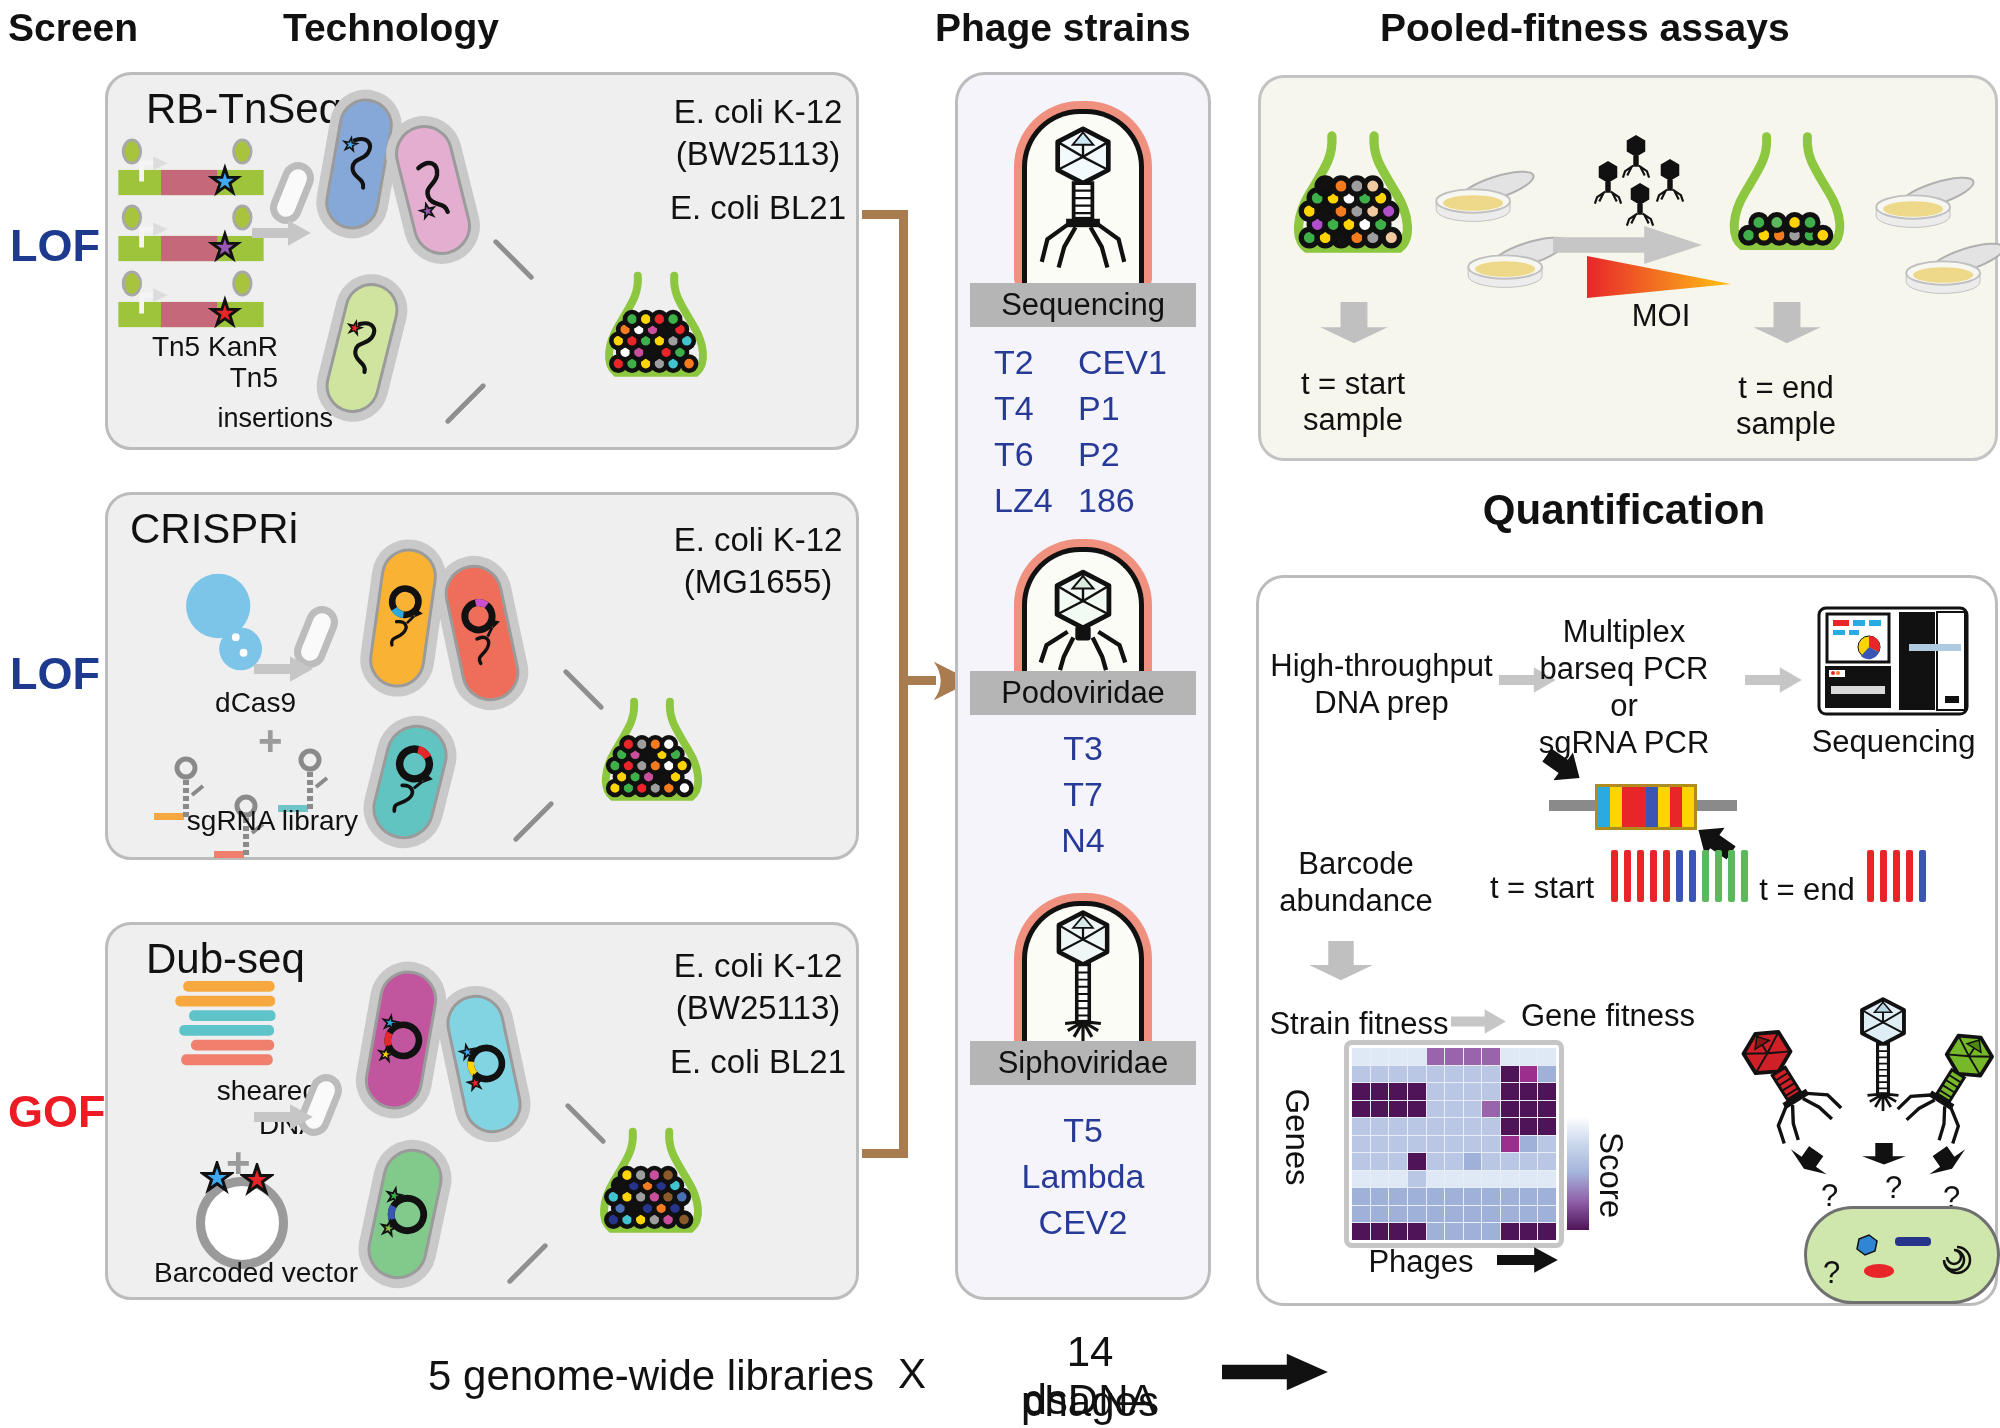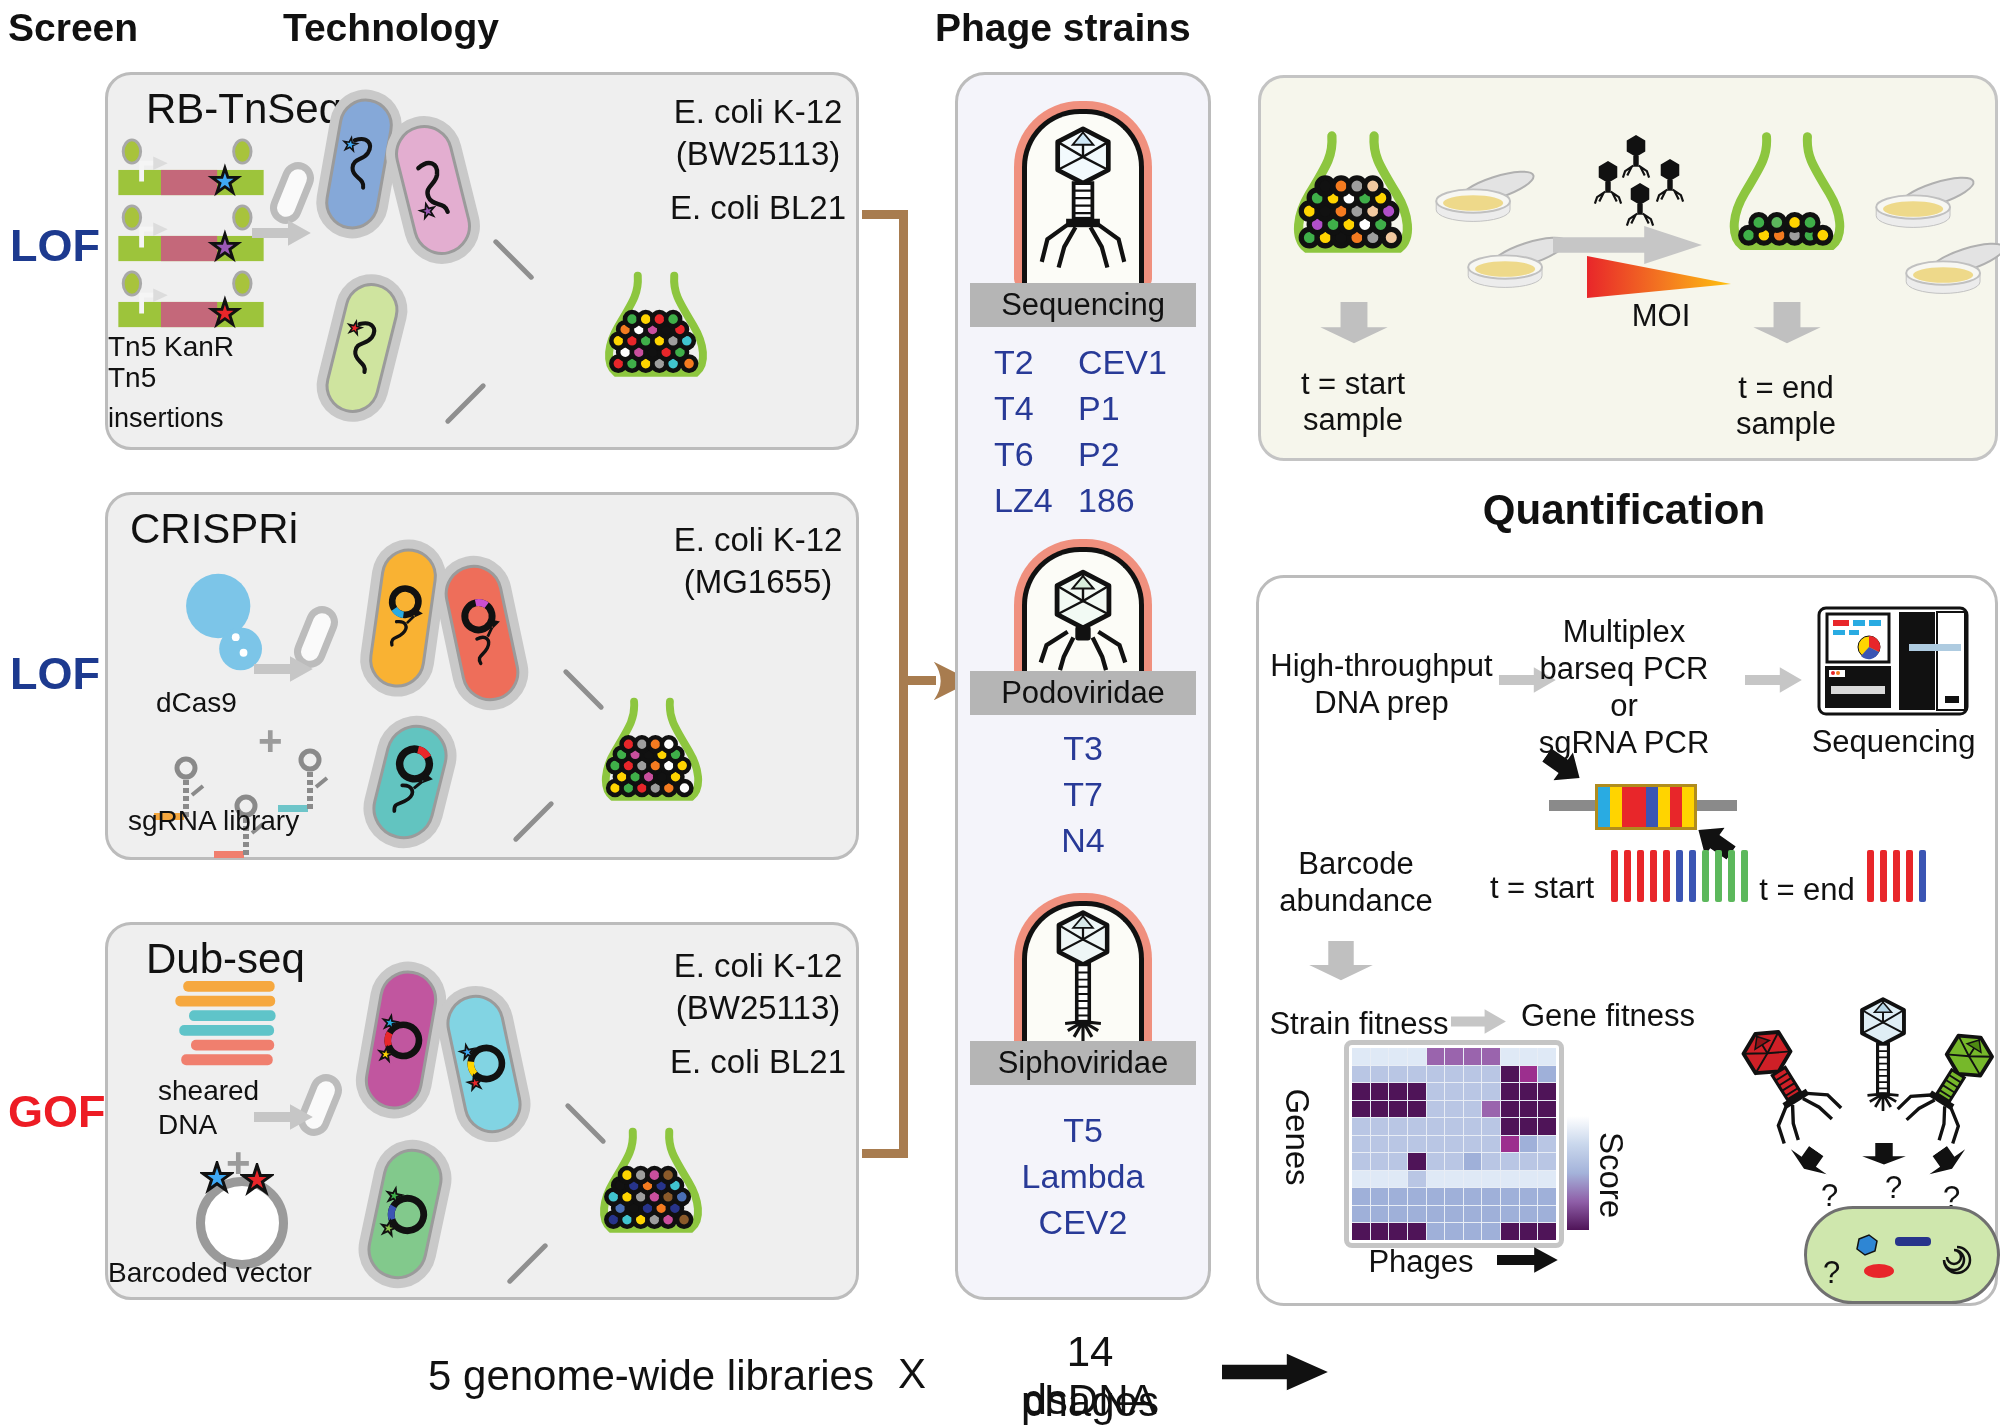--- a/index.html
+++ b/index.html
@@ -6,21 +6,21 @@
   #canvas{position:relative;width:2000px;height:1428px;background:#ffffff;
     font-family:"Liberation Sans",sans-serif;color:#111;overflow:hidden}
   .abs{position:absolute}
   .hdr{position:absolute;font-size:39px;font-weight:700;white-space:nowrap}
   .screenlab{position:absolute;font-size:45px;font-weight:700;white-space:nowrap}
   .box{position:absolute;background:#efefef;border:3px solid #bcbcbc;border-radius:26px}
   .panel-lav{position:absolute;background:#f4f4fa;border:3px solid #bcbcbc;border-radius:30px}
   .panel-cream{position:absolute;background:#f6f6ec;border:3px solid #c4c4c4;border-radius:26px}
   .panel-white{position:absolute;background:#ffffff;border:3px solid #bcbcbc;border-radius:28px}
   .ptitle{position:absolute;font-size:42px;white-space:nowrap}
-  .lab{position:absolute;font-size:27px;line-height:1.12;text-align:left}
+  .lab{position:absolute;font-size:27px;line-height:1.12;text-align:right}
   .lab31{position:absolute;font-size:31px;line-height:1.15;text-align:center;white-space:nowrap}
   .host{position:absolute;font-size:33px;text-align:center;white-space:nowrap}
   .it{}
   .icon{position:absolute}
   .icon svg{display:block;width:100%;height:100%}
   .cap-outer{position:absolute;background:#c9c9c9;border-radius:999px}
   .cap-inner{position:absolute;inset:9px;border-radius:999px;border:3px solid #9b9b9b}
   .cap-cnt{position:absolute;inset:14px}
   .mini-cap{position:absolute;width:18px;height:50px;border:7px solid #bcbcbc;border-radius:999px;background:#fafafa}
   .conn{position:absolute;height:5px;background:#8f8f8f;border-radius:3px}
@@ -44,20 +44,21 @@
   .bact{position:absolute;background:#cfe7ad;border:3px solid #707070;border-radius:52px}
 </style>
 </head>
 <body>
 
 <div id="canvas">
 
   <div class="hdr" style="left:8px;top:6px">Screen</div>
   <div class="hdr" style="left:283px;top:6px">Technology</div>
   <div class="hdr" style="left:935px;top:6px">Phage strains</div>
+  <div class="hdr" style="left:1380px;top:6px">Pooled-fitness assays</div>
 
   <div class="screenlab" style="left:10px;top:220px;color:#1d3a8f">LOF</div>
   <div class="screenlab" style="left:10px;top:648px;color:#1d3a8f">LOF</div>
   <div class="screenlab" style="left:8px;top:1086px;color:#ed1c24">GOF</div>
 
   <div class="box" style="left:105px;top:72px;width:748px;height:372px">
     <div class="ptitle" style="left:38px;top:10px">RB-TnSeq</div>
     <div class="icon" style="left:10px;top:62px;width:146px;height:62px">
         <svg viewBox="0 0 150 64">
     <ellipse cx="14" cy="15" rx="9" ry="12" fill="#a8c33c" stroke="#a8a8a8" stroke-width="3"></ellipse>

